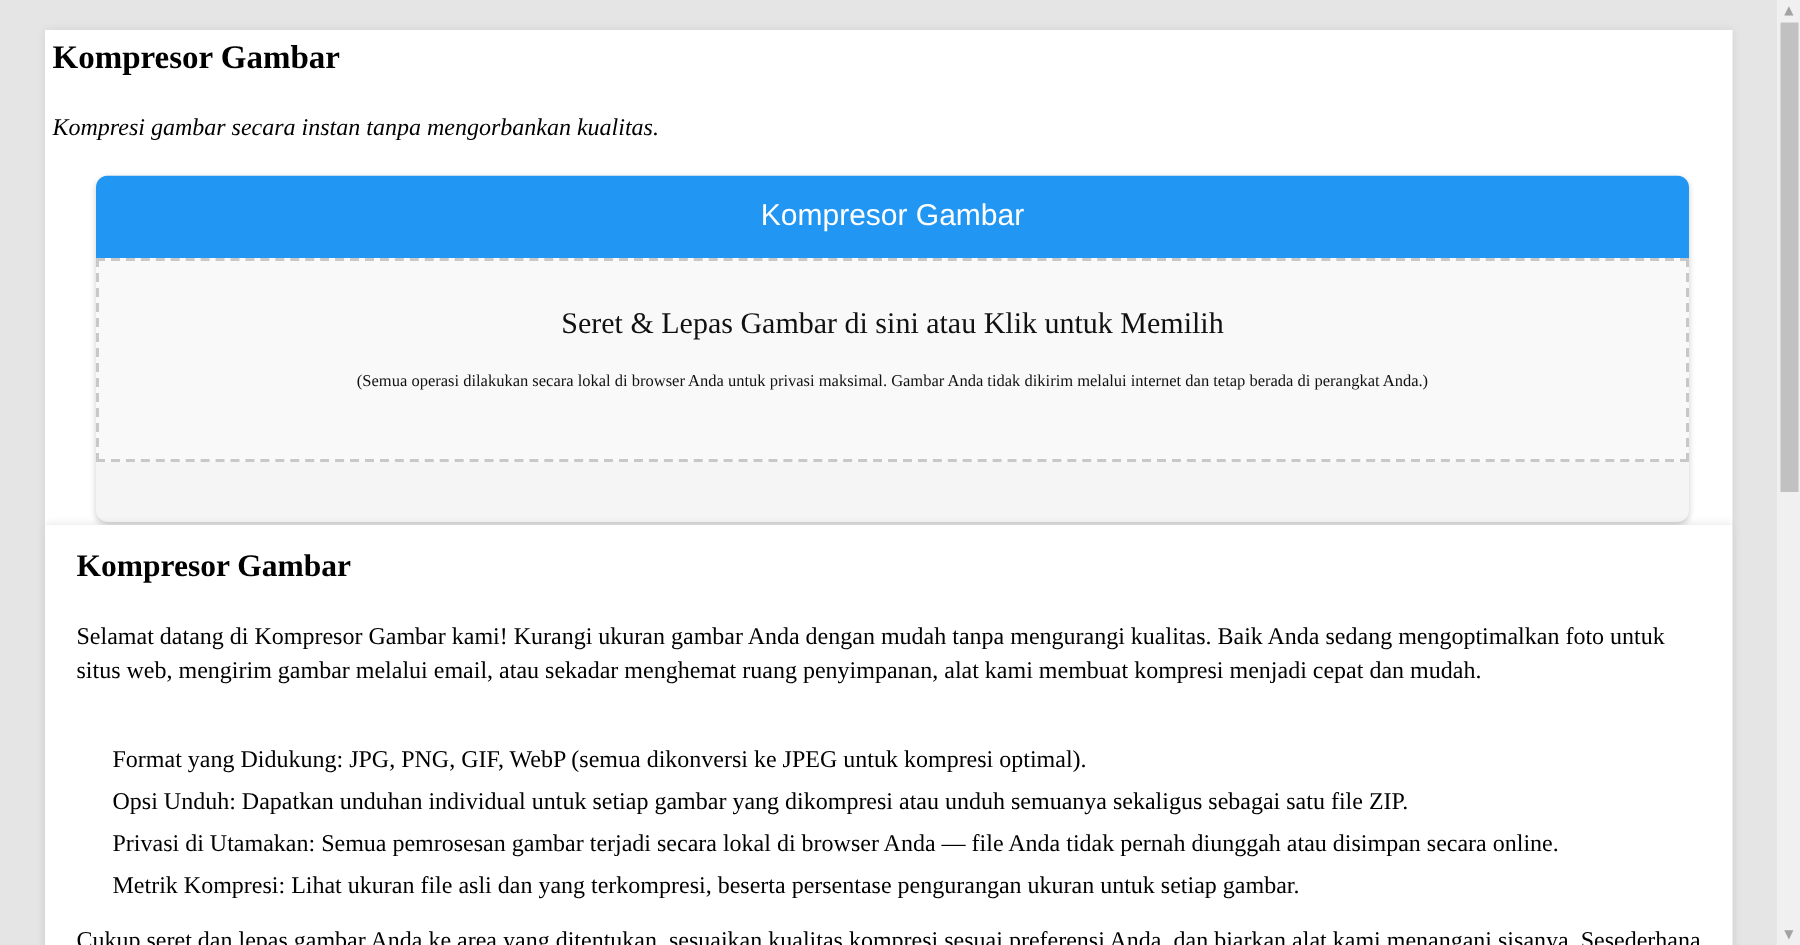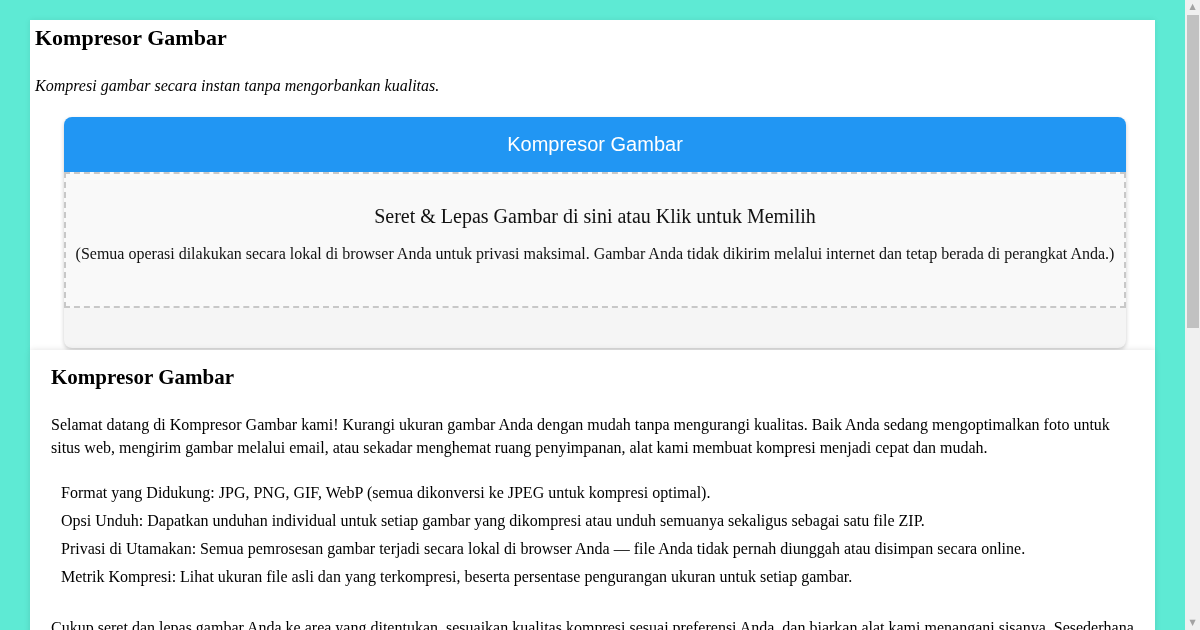--- a/index.html
+++ b/index.html
@@ -14,21 +14,21 @@
       font-family: "Liberation Serif", "DejaVu Serif", serif;
       color: #000;
       position: relative;
     }
     .viewport {
       position: absolute;
       left: 0; top: 0;
       width: 1185px;
       height: 630px;
       overflow: hidden;
-      background: #5eead4;
+      background: #e5e5e5;
     }
     
     .hero {
       position: absolute;
       left: 30px;
       top: 20px;
       width: 1125px;
       height: 330px;
       background: #fff;
       box-shadow: 0 0 6px rgba(0,0,0,0.08);
@@ -87,21 +87,21 @@
       left: 0; right: 0;
       top: 32px;
       font-size: 20px;
       line-height: 20px;
       color: #111;
     }
     .dropzone .dz-note {
       position: absolute;
       left: 0; right: 0;
       top: 72px;
-      font-size: 16px;
+      font-size: 11px;
       line-height: 16px;
       color: #111;
     }
     
     .info {
       position: absolute;
       left: 30px;
       top: 350px;
       width: 1125px;
       height: 300px;
@@ -123,21 +123,21 @@
       top: 63px;
       width: 1080px;
       margin: 0;
       font-size: 16px;
       line-height: 23px;
     }
     .info ul.features {
       position: absolute;
       left: 31px;
       top: 129px;
-      margin: 0;
+      margin: 14px;
       padding: 0;
       list-style: none;
     }
     .info ul.features li {
       font-size: 16px;
       line-height: 28px;
       white-space: nowrap;
     }
     .info p.outro {
       position: absolute;

